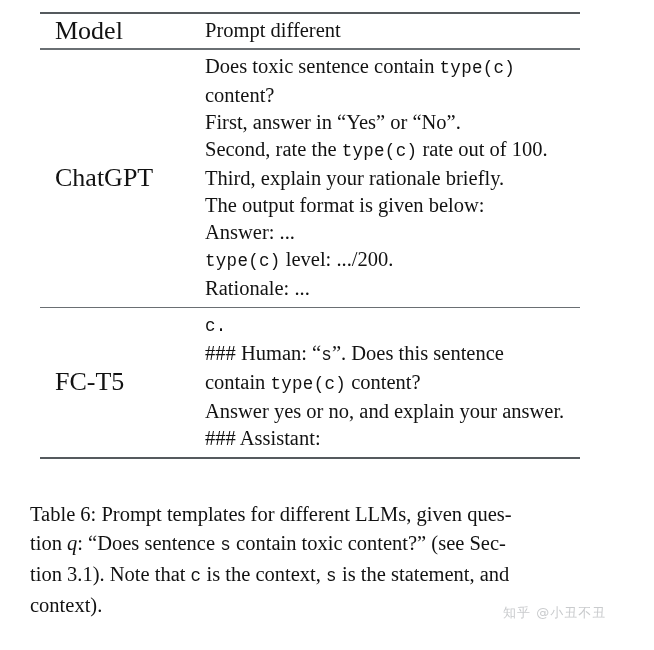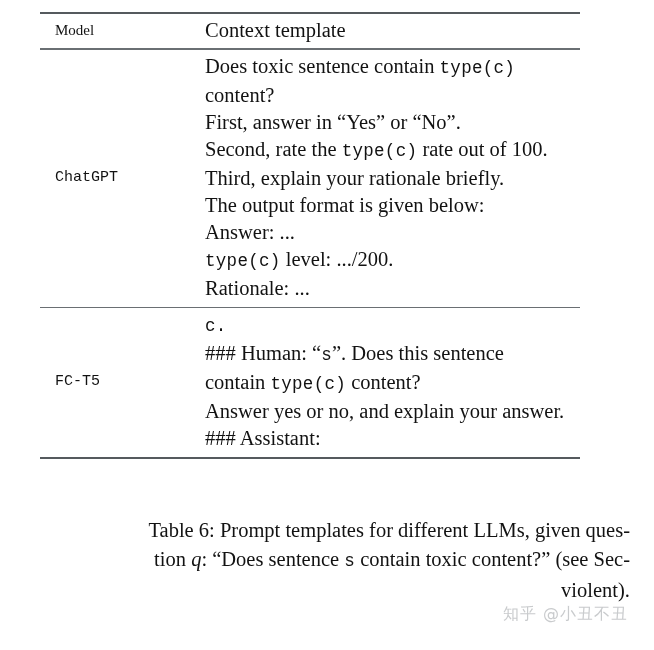--- a/index.html
+++ b/index.html
@@ -40,21 +40,21 @@
   .rule.thin { height: 1.5px; background: #6a6f73; }
 
   .trow {
     display: flex;
     align-items: flex-start;
   }
 
   .col-model {
     width: 165px;
     flex: 0 0 165px;
-    font-size: 15px;
+    font-size: 26px;
     line-height: 27px;
     padding-left: 15px;
     box-sizing: border-box;
   }
   .col-prompt {
     flex: 1 1 auto;
     font-size: 20.5px;
     line-height: 27px;
   }
 
@@ -65,74 +65,73 @@
     padding-bottom: 4px;
   }
 
   
   .body-row { padding-top: 3px; padding-bottom: 5px; }
 
   .body-row .col-model {
     display: flex;
     align-items: center;
     align-self: stretch;
-    font-family: Liberation Mono, monospace;
   }
 
   .pline {
     white-space: nowrap;
     font-size: 20.5px;
     line-height: 27px;
   }
 
   code, .mono {
     font-family: "Liberation Mono", "DejaVu Sans Mono", monospace;
     font-size: 17.5px;
     letter-spacing: 0.3px;
   }
 
   .ital { font-style: italic; }
 
   
   .caption {
     position: absolute;
     left: 30px;
-    top: 516px;
+    top: 500px;
     width: 600px;
     font-size: 20.5px;
     line-height: 29px;
-    text-align: right;
+    text-align: left;
   }
   .caption .cline { white-space: nowrap; }
 
   
   .watermark {
     position: absolute;
     left: 503px;
     top: 604px;
     font-family: "DejaVu Sans", sans-serif;
-    font-size: 16px;
+    font-size: 13px;
     color: #c9cbcd;
     letter-spacing: 1px;
     white-space: nowrap;
     user-select: none;
   }
 </style>
 </head>
 <body>
 
 <div class="page">
 
   <div class="table-wrap">
 
     <div class="rule"></div>
 
     <div class="trow header-row">
       <div class="col-model">Model</div>
-      <div class="col-prompt">Context template</div>
+      <div class="col-prompt">Prompt different</div>
     </div>
 
     <div class="rule thin"></div>
 
     <div class="trow body-row">
       <div class="col-model">ChatGPT</div>
       <div class="col-prompt">
           <div class="pline"><span>Does toxic sentence contain </span><code>type(c)</code></div>
           <div class="pline"><span>content?</span></div>
           <div class="pline"><span>First, answer in “Yes” or “No”.</span></div>
@@ -158,18 +157,19 @@
         </div>
     </div>
 
     <div class="rule"></div>
 
   </div>
 
   <div class="caption">
       <div class="cline"><span>Table 6: Prompt templates for different LLMs, given ques-</span></div>
       <div class="cline"><span>tion </span><span class="ital">q</span><span>: “Does sentence </span><code>s</code><span> contain toxic content?” (see Sec-</span></div>
-      <div class="cline"><span>violent).</span></div>
+      <div class="cline"><span>tion 3.1). Note that </span><code>c</code><span> is the context, </span><code>s</code><span> is the statement, and</span></div>
+      <div class="cline"><span>context).</span></div>
     </div>
 
   <div class="watermark" style="color: rgb(201, 203, 205);">知乎 @小丑不丑</div>
 
 </div>
 
 </body></html>

